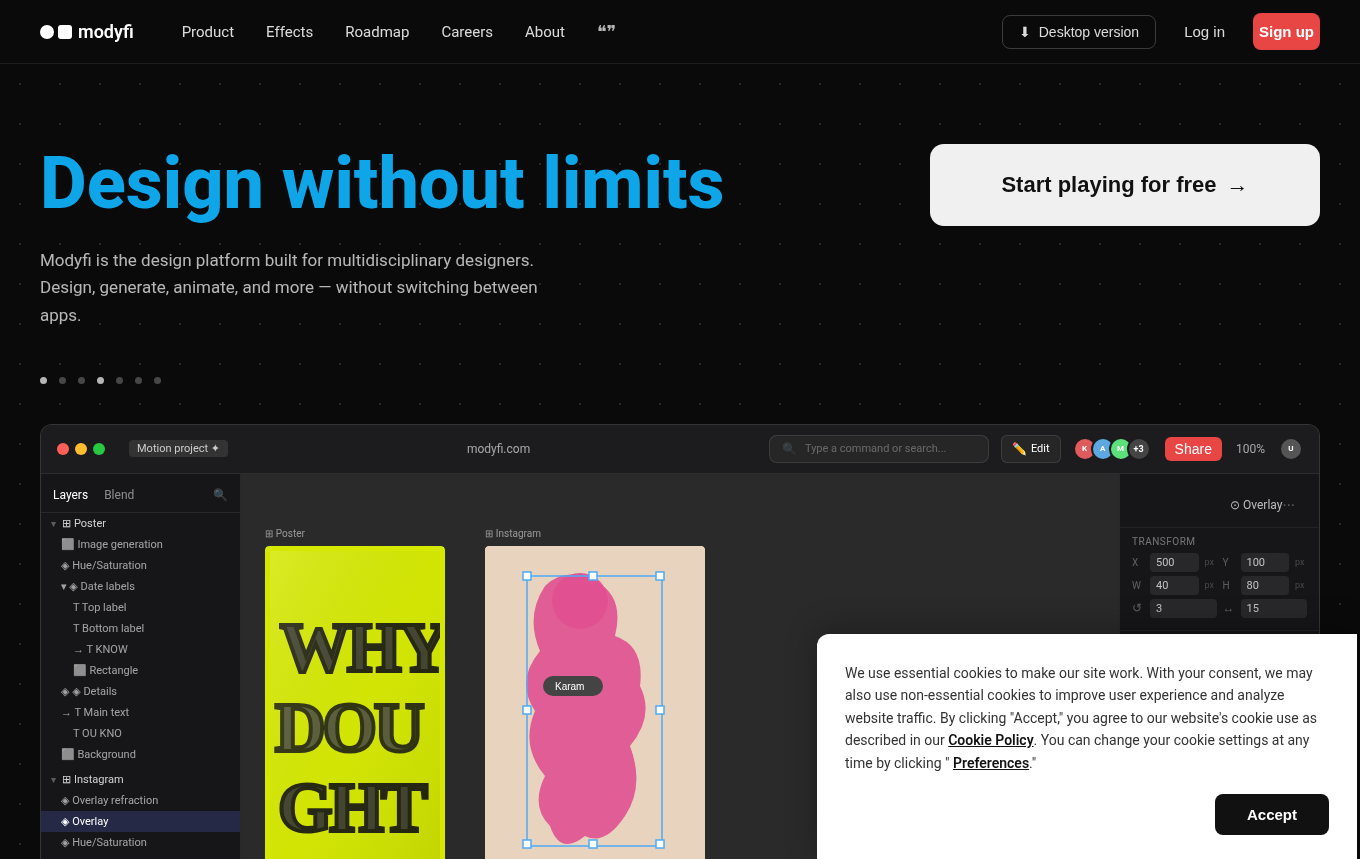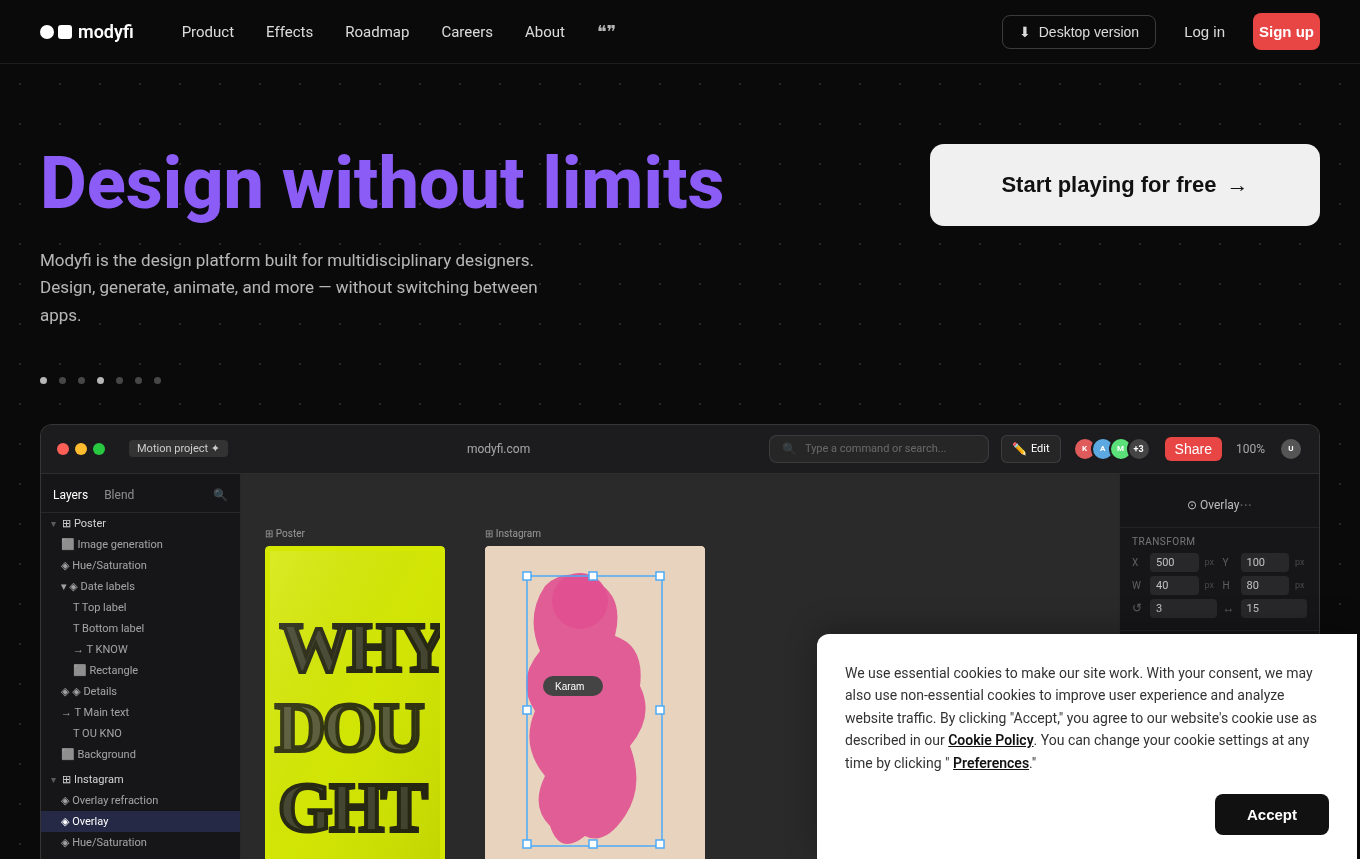--- a/index.html
+++ b/index.html
@@ -111,21 +111,21 @@
       pointer-events: none;
     }
     .hero-content {
       position: relative;
       z-index: 2;
     }
     .hero-title {
       font-size: 72px;
       font-weight: 800;
       line-height: 1.1;
-      color: #8b5cf6;
+      color: #0ea5e9;
       max-width: 700px;
       margin-bottom: 24px;
     }
     .hero-desc {
       font-size: 17px;
       color: rgba(255,255,255,0.7);
       max-width: 520px;
       line-height: 1.6;
       margin-bottom: 48px;
     }
@@ -643,21 +643,21 @@
                   <text x="70" y="144" font-family="sans-serif" font-size="10" fill="white">Karam</text>
                 </svg>
               </div>
             </div>
           </div>
         </div>
       </div>
 
       <div class="right-panel">
         <div class="panel-section">
-          <div style="display:flex;align-items:center;justify-content:center;padding:6px 12px 4px 12px;">
+          <div style="display:flex;align-items:center;justify-content:flex-end;padding:6px 12px 4px 12px;">
             <span style="font-size:12px;color:rgba(255,255,255,0.7);">⊙ Overlay</span>
             <span style="color:rgba(255,255,255,0.3);font-size:16px;">···</span>
           </div>
         </div>
         <div class="panel-section">
           <div class="panel-label">Transform</div>
           <div class="panel-row">
             <span class="panel-key">X</span>
             <div class="panel-field">500</div>
             <span class="panel-key" style="font-size:9px;color:rgba(255,255,255,0.2)">px</span>

